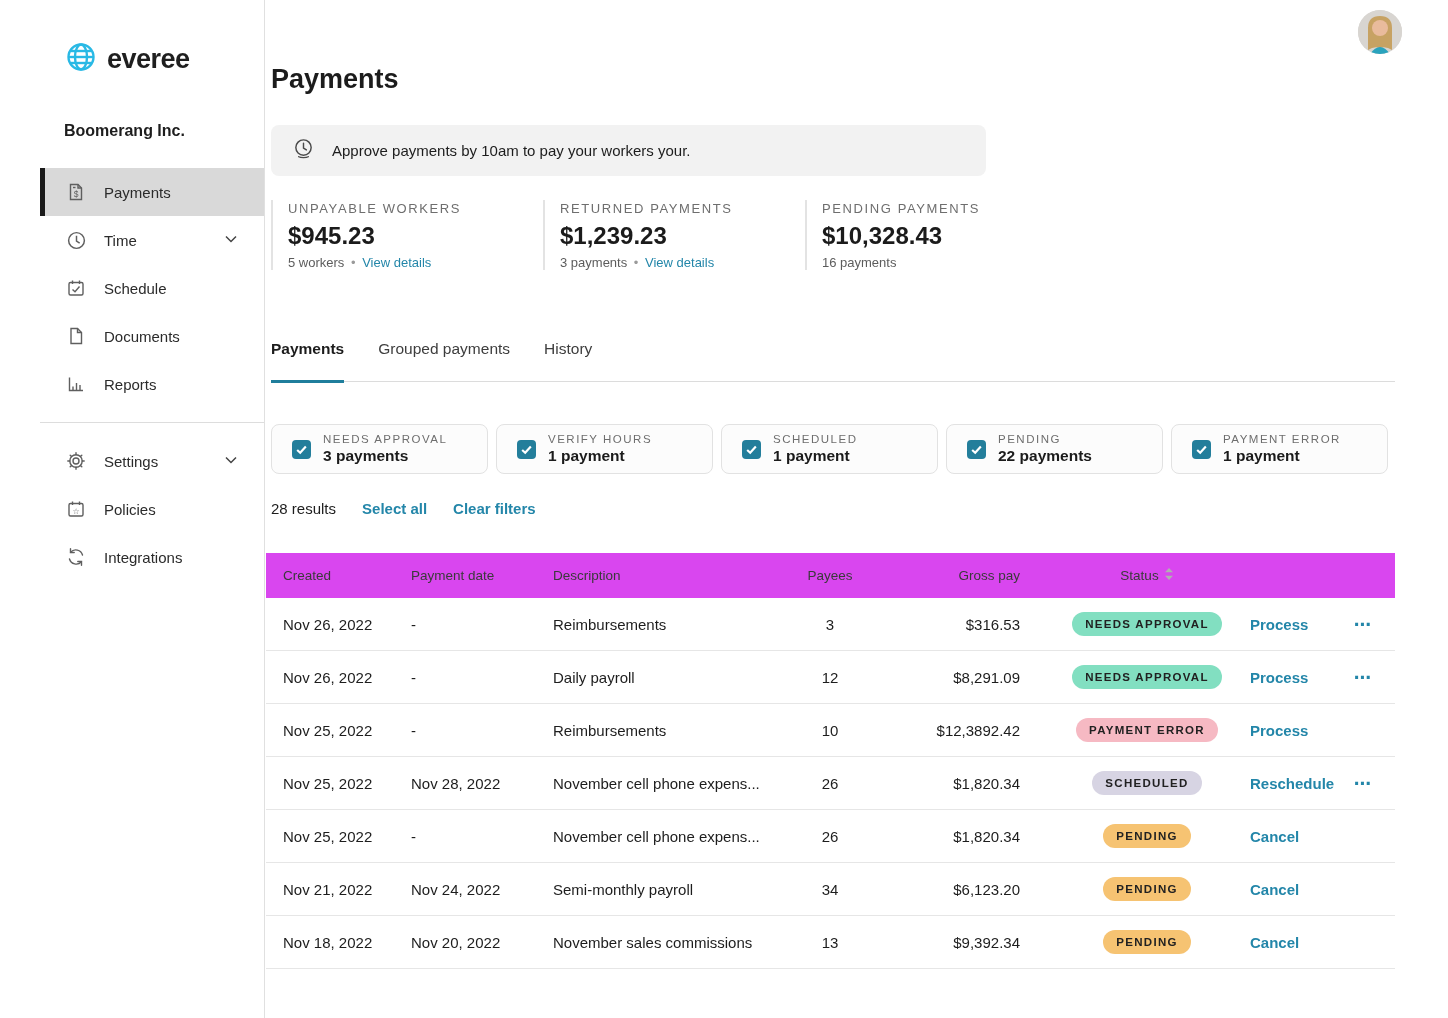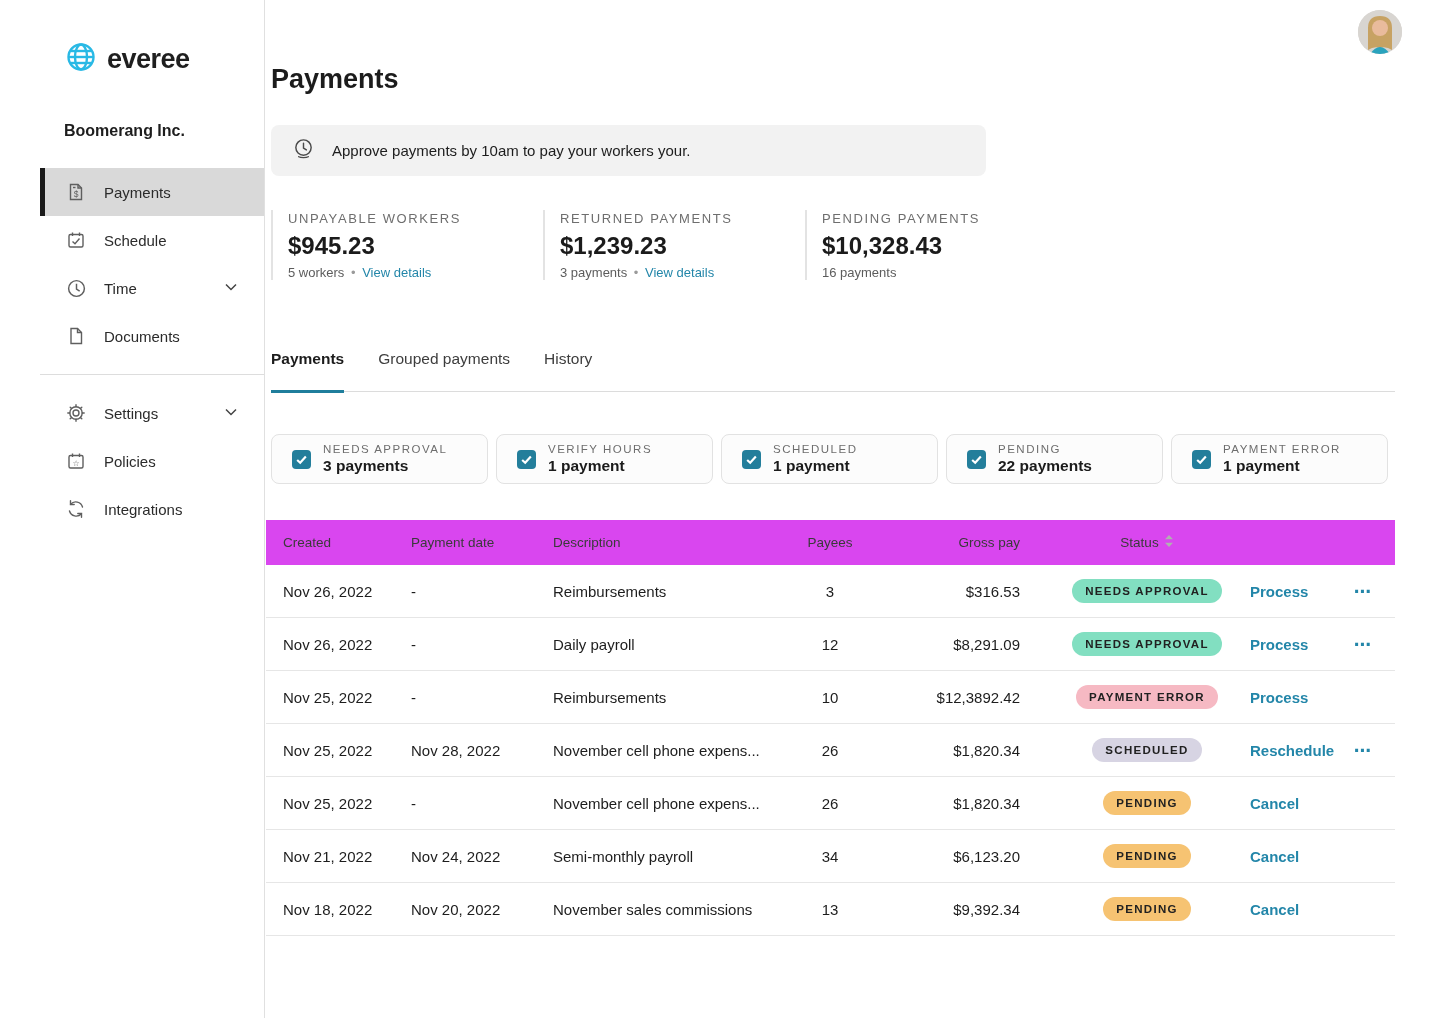--- a/index.html
+++ b/index.html
@@ -28,21 +28,21 @@
   .page-title { font-size:27px; font-weight:600; color:#1c1c1c; }
   .header-actions { display:flex; align-items:center; }
   .btn { height:35px; border-radius:18px; font-size:15px; font-weight:600; padding:0 22px; cursor:pointer; font-family:inherit; }
   .btn-outline { background:#fff; border:1px solid #1f7e9c; color:#1f7e9c; }
   .btn-filled { background:#1f7e9c; border:1px solid #1f7e9c; color:#fff; }
   .highlight-wrap { border:3px solid #c9515e; border-radius:10px; padding:10px 13px 15px 13px; margin-left:1px; }
 
   .banner { margin-top:30px; width:715px; height:51px; background:#f2f2f2; border-radius:8px; display:flex; align-items:center; padding-left:21px; gap:17px; }
   .banner-text { font-size:15px; color:#1d1d1d; }
 
-  .stats { display:flex; margin-top:34px; }
+  .stats { display:flex; margin-top:24px; }
   .stat { border-left:2px solid #e3e3e3; padding-left:15px; padding-top:1px; }
   .stat-1 { width:272px; } .stat-2 { width:262px; }
   .stat-label { font-size:13px; letter-spacing:1.6px; color:#6e6e6e; font-weight:500; }
   .stat-value { font-size:24px; font-weight:700; color:#1b1b1b; margin:6px 0 5px; }
   .stat-sub { font-size:13px; color:#5c5c5c; }
   .stat-link { color:#2386a9; cursor:pointer; text-decoration:none; }
   .stat-dot { color:#9a9a9a; margin:0 3px; }
 
   .tabs { display:flex; gap:34px; margin-top:70px; border-bottom:1px solid #dcdcdc; }
   .tab { padding-bottom:23px; font-size:15.5px; color:#3d3d3d; cursor:pointer; position:relative; }
@@ -105,55 +105,66 @@
             <polyline points="12,2.5 12,6 15.5,6"></polyline>
             <line x1="7" y1="5.5" x2="9.5" y2="5.5"></line>
             <text x="10" y="14.5" font-size="8.5" text-anchor="middle" fill="#5f5f5f" stroke="none" font-family="'Liberation Sans',sans-serif">$</text>
           </svg>
         </span>
         <span>Payments</span>
       </div>
 
       <div class="nav-item">
         <span class="nav-icon">
+          <svg width="21" height="21" viewBox="0 0 20 20" fill="none" stroke="#5f5f5f" stroke-width="1.4">
+            <circle cx="10" cy="10" r="7.5"></circle>
+            <polyline points="10,5.5 10,10.5 13,12.5"></polyline>
+          </svg>
+        </span>
+        <span>Time</span>
+        <span class="chev">
+          <svg width="14" height="14" viewBox="0 0 14 14" fill="none" stroke="#444" stroke-width="1.5">
+              <polyline points="2,4.5 7,9.5 12,4.5"></polyline>
+            </svg>
+        </span>
+      </div>
+
+      <div class="nav-item">
+        <span class="nav-icon">
           <svg width="20" height="20" viewBox="0 0 20 20" fill="none" stroke="#5f5f5f" stroke-width="1.4">
             <rect x="3" y="4.5" width="14" height="12.5" rx="1.5"></rect>
             <line x1="6.5" y1="2.5" x2="6.5" y2="6"></line>
             <line x1="13.5" y1="2.5" x2="13.5" y2="6"></line>
             <polyline points="6.5,11.5 9,13.8 13.5,8.5"></polyline>
           </svg>
         </span>
         <span>Schedule</span>
       </div>
 
       <div class="nav-item">
         <span class="nav-icon">
-          <svg width="21" height="21" viewBox="0 0 20 20" fill="none" stroke="#5f5f5f" stroke-width="1.4">
-            <circle cx="10" cy="10" r="7.5"></circle>
-            <polyline points="10,5.5 10,10.5 13,12.5"></polyline>
-          </svg>
-        </span>
-        <span>Time</span>
-        <span class="chev">
-          <svg width="14" height="14" viewBox="0 0 14 14" fill="none" stroke="#444" stroke-width="1.5">
-              <polyline points="2,4.5 7,9.5 12,4.5"></polyline>
-            </svg>
-        </span>
-      </div>
-
-      <div class="nav-item">
-        <span class="nav-icon">
           <svg width="20" height="20" viewBox="0 0 20 20" fill="none" stroke="#5f5f5f" stroke-width="1.4">
             <path d="M5 2.5 H11.5 L15.5 6.5 V17.5 H5 Z"></path>
             <polyline points="11.5,2.5 11.5,6.5 15.5,6.5"></polyline>
           </svg>
         </span>
         <span>Documents</span>
       </div>
 
+      <div class="nav-item">
+        <span class="nav-icon">
+          <svg width="20" height="20" viewBox="0 0 20 20" fill="none" stroke="#5f5f5f" stroke-width="1.4">
+            <polyline points="3.5,3.5 3.5,16.5 17,16.5"></polyline>
+            <line x1="7" y1="16.5" x2="7" y2="12.5"></line>
+            <line x1="10.5" y1="16.5" x2="10.5" y2="9"></line>
+            <line x1="14" y1="16.5" x2="14" y2="11"></line>
+          </svg>
+        </span>
+        <span>Reports</span>
+      </div>
 
       <div class="nav-divider"></div>
 
       <div class="nav-item">
         <span class="nav-icon">
           <svg width="20" height="20" viewBox="0 0 20 20" fill="none" stroke="#5f5f5f" stroke-width="1.4" stroke-linecap="round">
             <circle cx="10" cy="10" r="3"></circle>
             <circle cx="10" cy="10" r="6.2"></circle>
             <line x1="10" y1="1.8" x2="10" y2="3.8"></line>
               <line x1="10" y1="16.2" x2="10" y2="18.2"></line>
@@ -310,20 +321,25 @@
               <polyline points="2,6.5 4.8,9 10,3.2"></polyline>
             </svg>
         </span>
         <span>
           <div class="chip-label">PAYMENT ERROR</div>
           <div class="chip-count">1 payment</div>
         </span>
       </div>
     </div>
 
+    <div class="results-bar">
+      <span class="results-count">28 results</span>
+      <span class="text-link">Select all</span>
+      <span class="text-link">Clear filters</span>
+    </div>
 
     <div class="table">
       <div class="trow thead">
         <span>Created</span>
         <span>Payment date</span>
         <span>Description</span>
         <span class="col-payees">Payees</span>
         <span class="col-gross">Gross pay</span>
         <span class="col-status">
           <span class="th-status">

